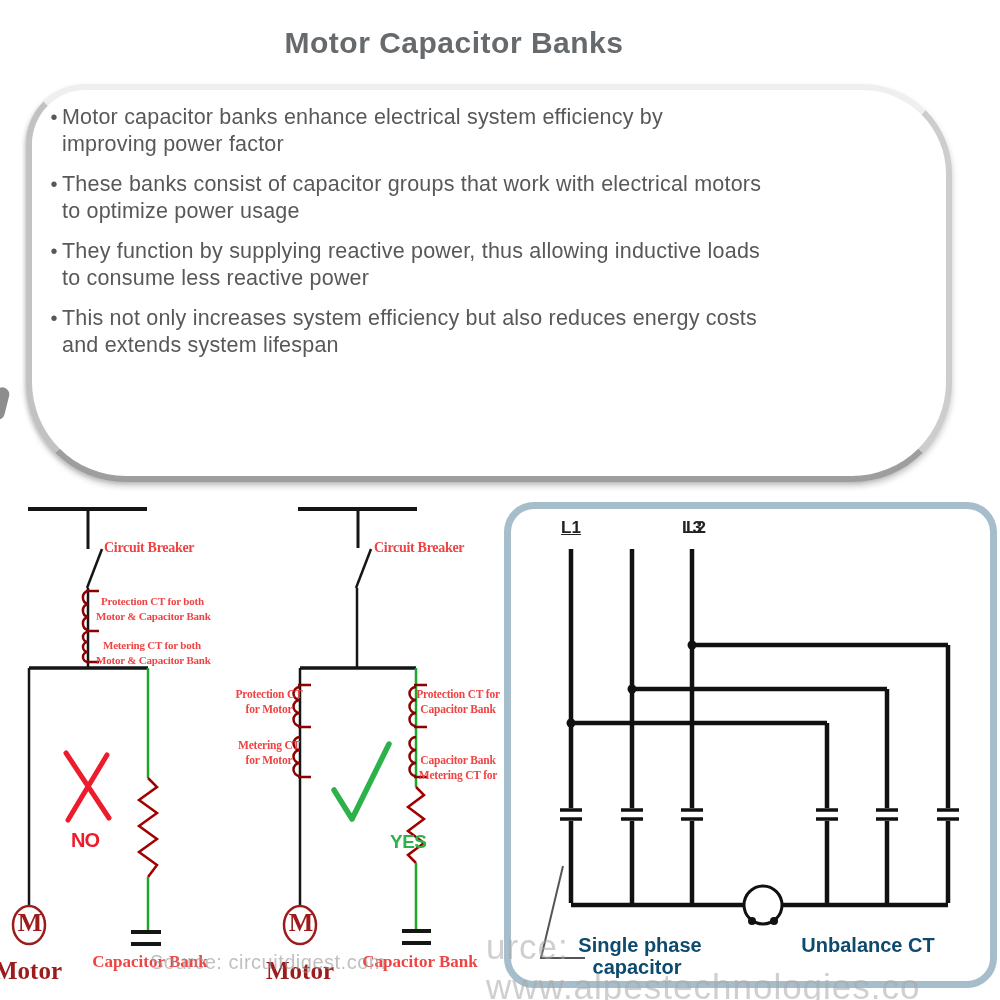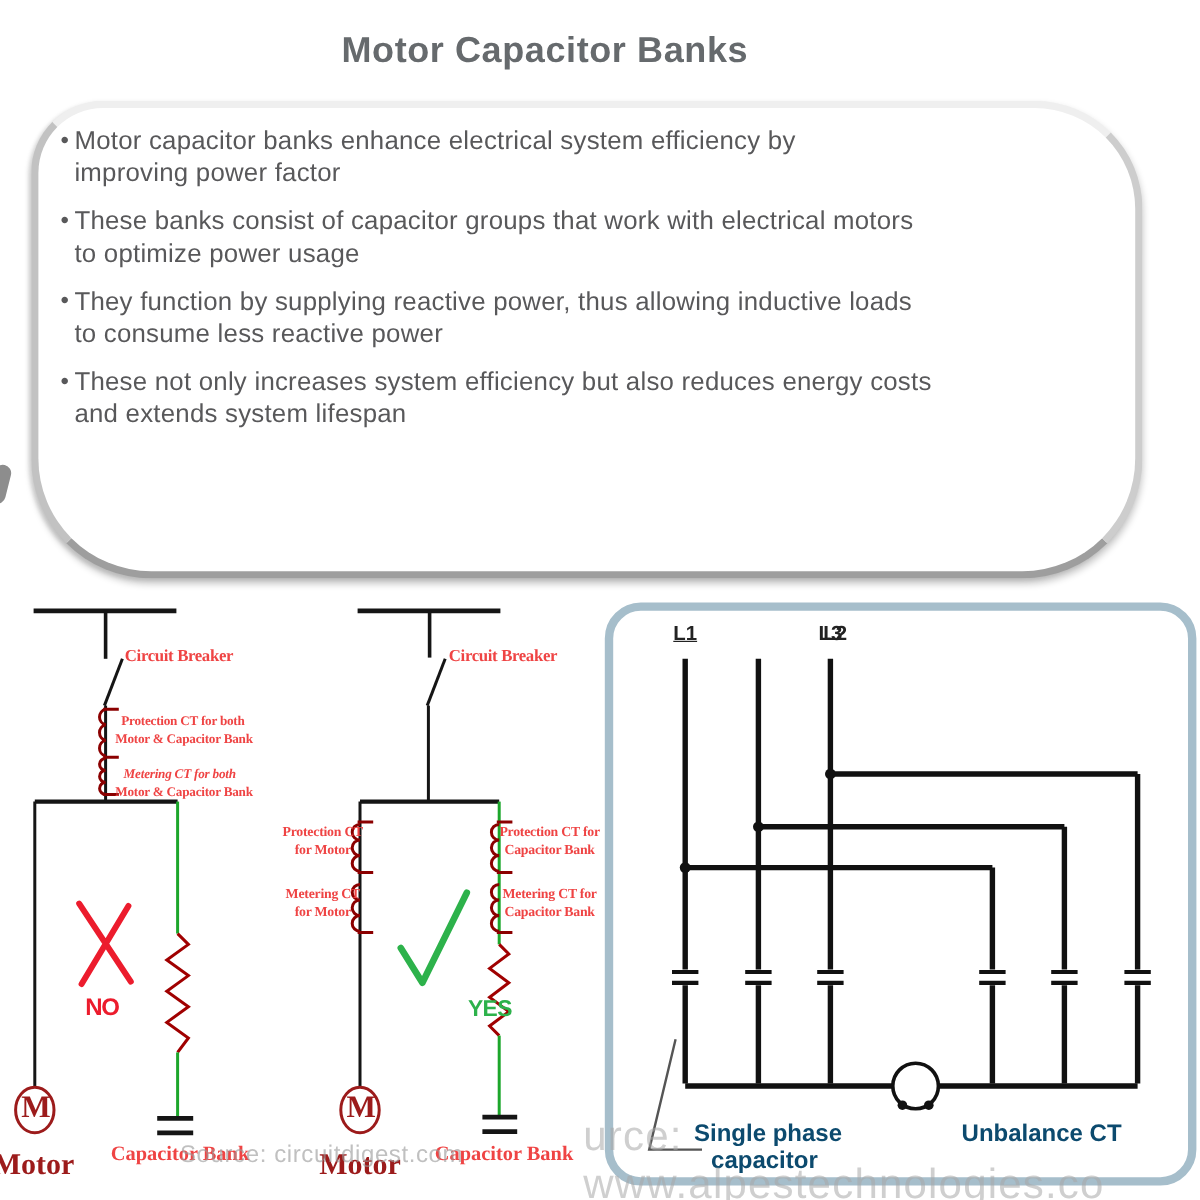--- a/index.html
+++ b/index.html
@@ -85,21 +85,21 @@
   <div class="bullet-item">
     <div class="bullet-dot">•</div>
     <div class="bullet-lines">
       <div>They function by supplying reactive power, thus allowing inductive loads</div>
       <div>to consume less reactive power</div>
     </div>
   </div>
   <div class="bullet-item">
     <div class="bullet-dot">•</div>
     <div class="bullet-lines">
-      <div>These not only increases system efficiency but also reduces energy costs</div>
+      <div>This not only increases system efficiency but also reduces energy costs</div>
       <div>and extends system lifespan</div>
     </div>
   </div>
 </div>
 
 <div class="edge-fragment"></div>
 
 <div class="blue-panel"></div>
 
 <svg class="wires" width="1000" height="1000" viewBox="0 0 1000 1000">
@@ -154,35 +154,35 @@
   <path d="M571,905 H744 M782,905 H948" stroke="#111" stroke-width="4.5" fill="none"></path>
   <circle cx="763" cy="905" r="19" stroke="#111" stroke-width="3" fill="#ffffff"></circle>
   <circle cx="752" cy="921" r="4" fill="#111"></circle>
   <circle cx="774" cy="921" r="4" fill="#111"></circle>
   <path d="M563,866 L541,958 H585" stroke="#555" stroke-width="2" fill="none"></path>
 </svg>
 
 <div class="lbl serif-b cb-label" style="left:104px;top:540px;">Circuit Breaker</div>
 <div class="lbl serif-b ct-label" style="left:101px;top:594px;">Protection CT for both</div>
 <div class="lbl serif-b ct-label" style="left:96px;top:609px;">Motor &amp; Capacitor Bank</div>
-<div class="lbl serif-b ct-label" style="left:103px;top:638px;font-style:italic;">Metering CT for both</div>
+<div class="lbl serif-b ct-label" style="left:103px;top:638px;">Metering CT for both</div>
 <div class="lbl serif-b ct-label" style="left:96px;top:653px;">Motor &amp; Capacitor Bank</div>
 <div class="lbl no-label" style="left:71px;top:829px;">NO</div>
 <div class="lbl serif-b m-glyph ctr" style="left:30px;top:908px;">M</div>
 <div class="lbl serif-b motor-label ctr" style="left:28px;top:957px;">Motor</div>
 <div class="lbl serif-b capbank-label ctr" style="left:150px;top:952px;">Capacitor Bank</div>
 
 <div class="lbl serif-b cb-label" style="left:374px;top:540px;">Circuit Breaker</div>
 <div class="lbl serif-b ct-label2 ctr" style="left:269px;top:687px;">Protection CT</div>
 <div class="lbl serif-b ct-label2 ctr" style="left:269px;top:702px;">for Motor</div>
 <div class="lbl serif-b ct-label2 ctr" style="left:269px;top:738px;">Metering CT</div>
 <div class="lbl serif-b ct-label2 ctr" style="left:269px;top:753px;">for Motor</div>
 <div class="lbl serif-b ct-label2 ctr" style="left:458px;top:687px;">Protection CT for</div>
 <div class="lbl serif-b ct-label2 ctr" style="left:458px;top:702px;">Capacitor Bank</div>
-<div class="lbl serif-b ct-label2 ctr" style="left:458px;top:738px;">Metering CT for</div>
+<div class="lbl serif-b ct-label2 ctr" style="left:458px;top:768px;">Metering CT for</div>
 <div class="lbl serif-b ct-label2 ctr" style="left:458px;top:753px;">Capacitor Bank</div>
 <div class="lbl yes-label" style="left:342px;top:831px;margin-left:48px;">YES</div>
 <div class="lbl serif-b m-glyph ctr" style="left:301px;top:908px;">M</div>
 <div class="lbl serif-b motor-label ctr" style="left:300px;top:957px;">Motor</div>
 <div class="lbl serif-b capbank-label ctr" style="left:420px;top:952px;">Capacitor Bank</div>
 
 <div class="lbl phase-label ctr" style="left:571px;top:518px;text-decoration:underline;">L1</div>
 <div class="lbl phase-label ctr" style="left:654px;top:518px;margin-left:42px;">L2</div>
 <div class="lbl phase-label ctr" style="left:692px;top:518px;">L3</div>
 <div class="lbl panel-label ctr" style="left:640px;top:934px;">Single phase</div>

